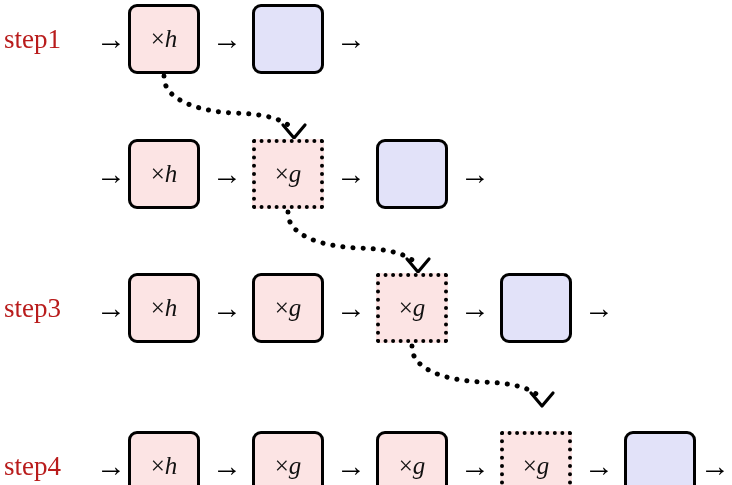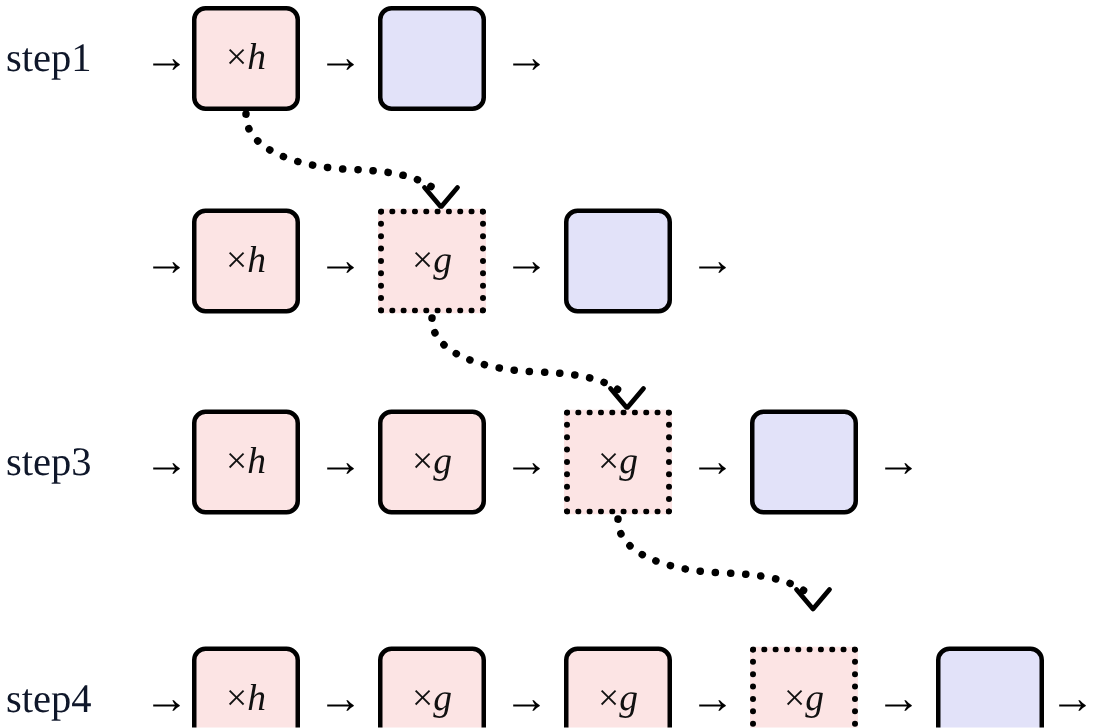--- a/index.html
+++ b/index.html
@@ -24,21 +24,21 @@
     left: 0;
     top: 0;
     width: 732px;
     height: 485px;
     overflow: visible;
   }
   .row-label {
     position: absolute;
     font-family: "Liberation Serif", "DejaVu Serif", serif;
     font-size: 27px;
-    color: #0f172a;
+    color: #b91c1c;
     white-space: nowrap;
     letter-spacing: 0px;
     transform: translateY(-50%);
   }
   .node-box {
     position: absolute;
     box-sizing: border-box;
     display: flex;
     align-items: center;
     justify-content: center;

